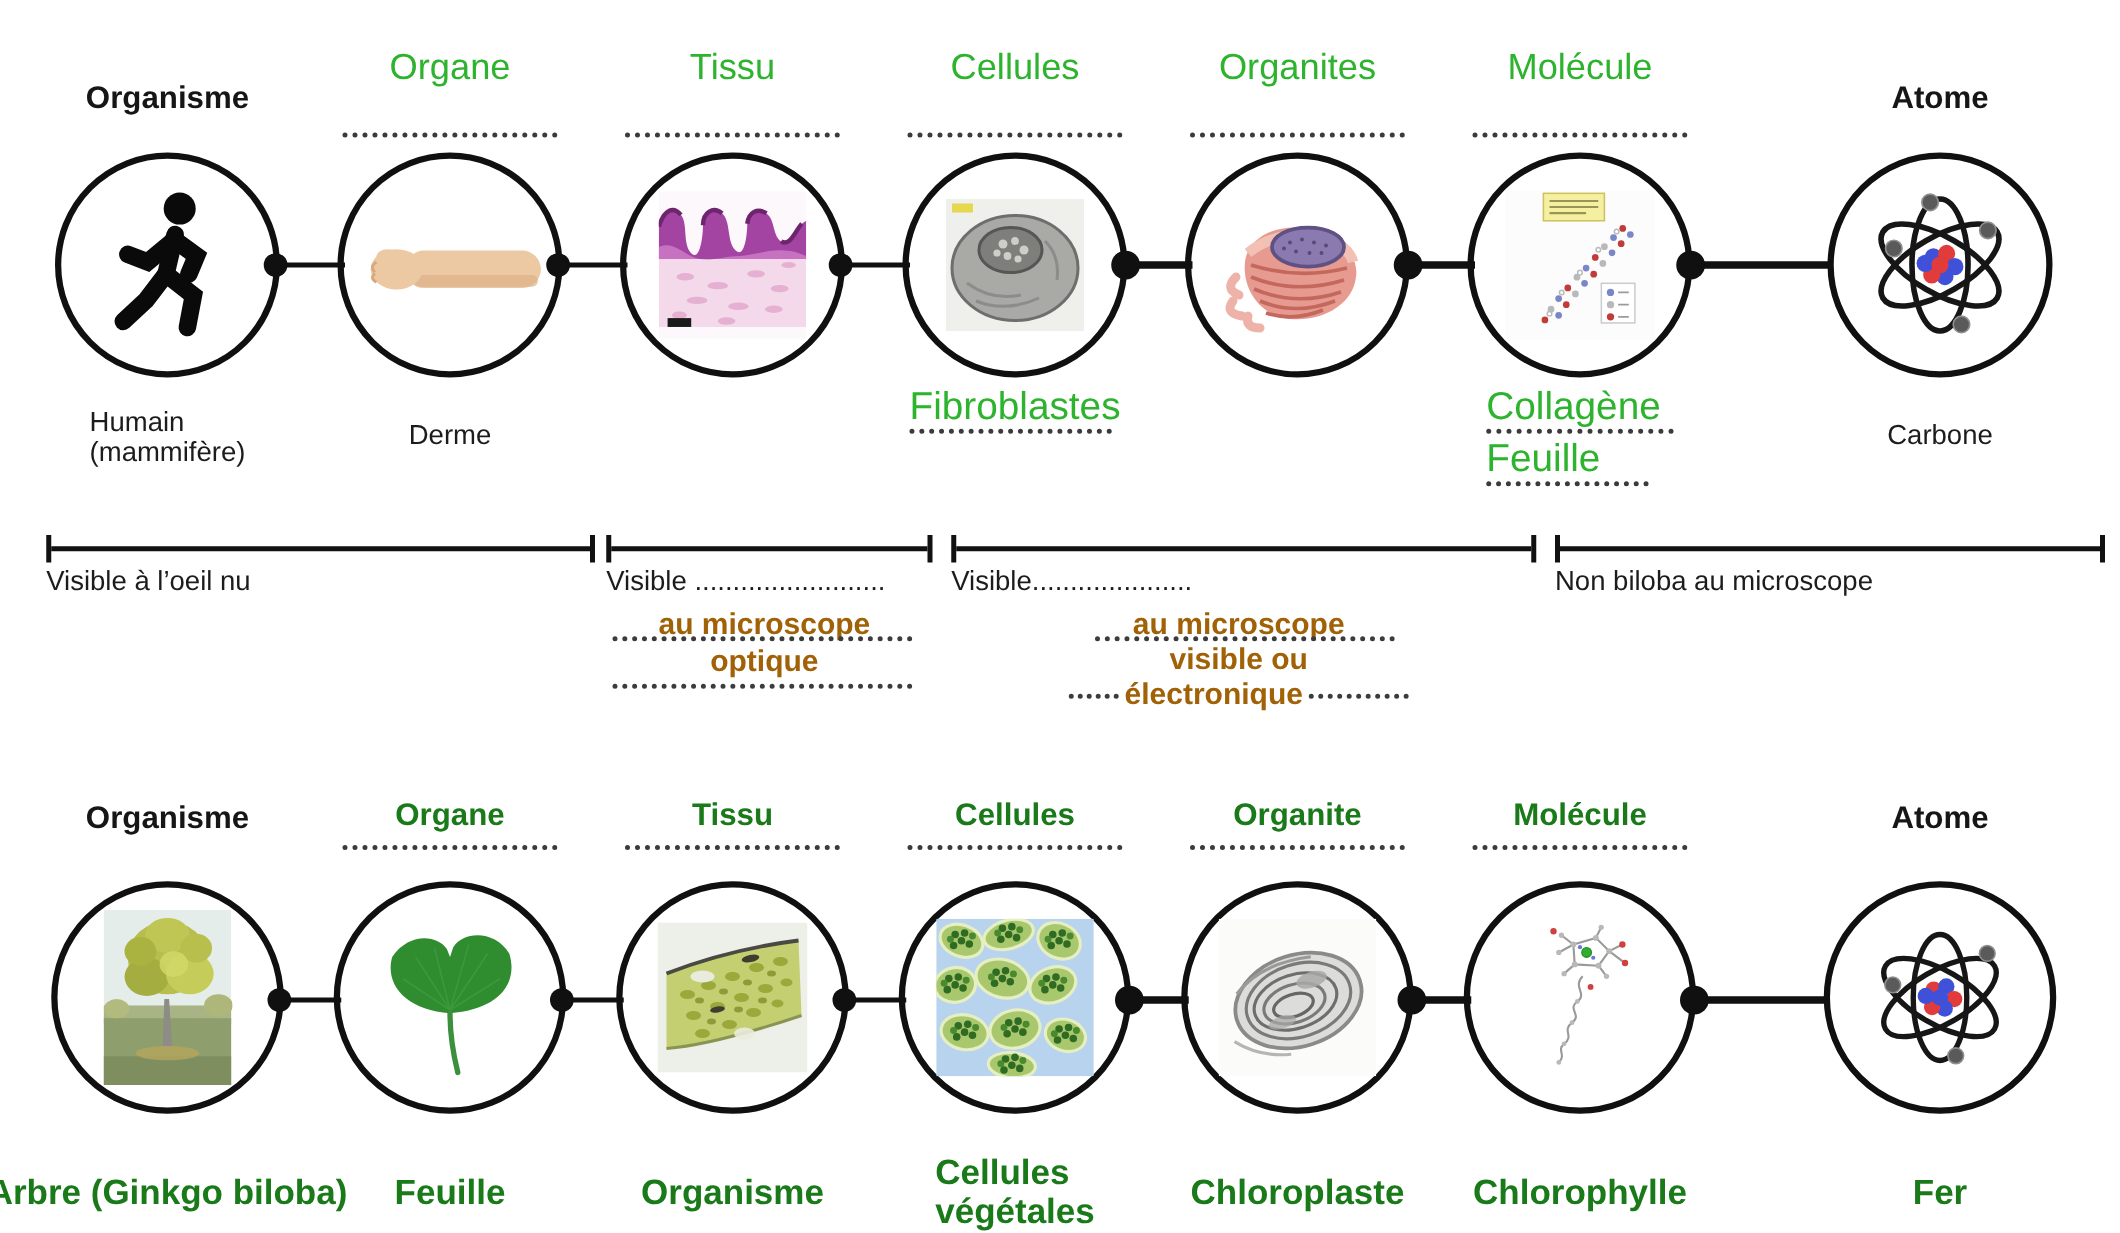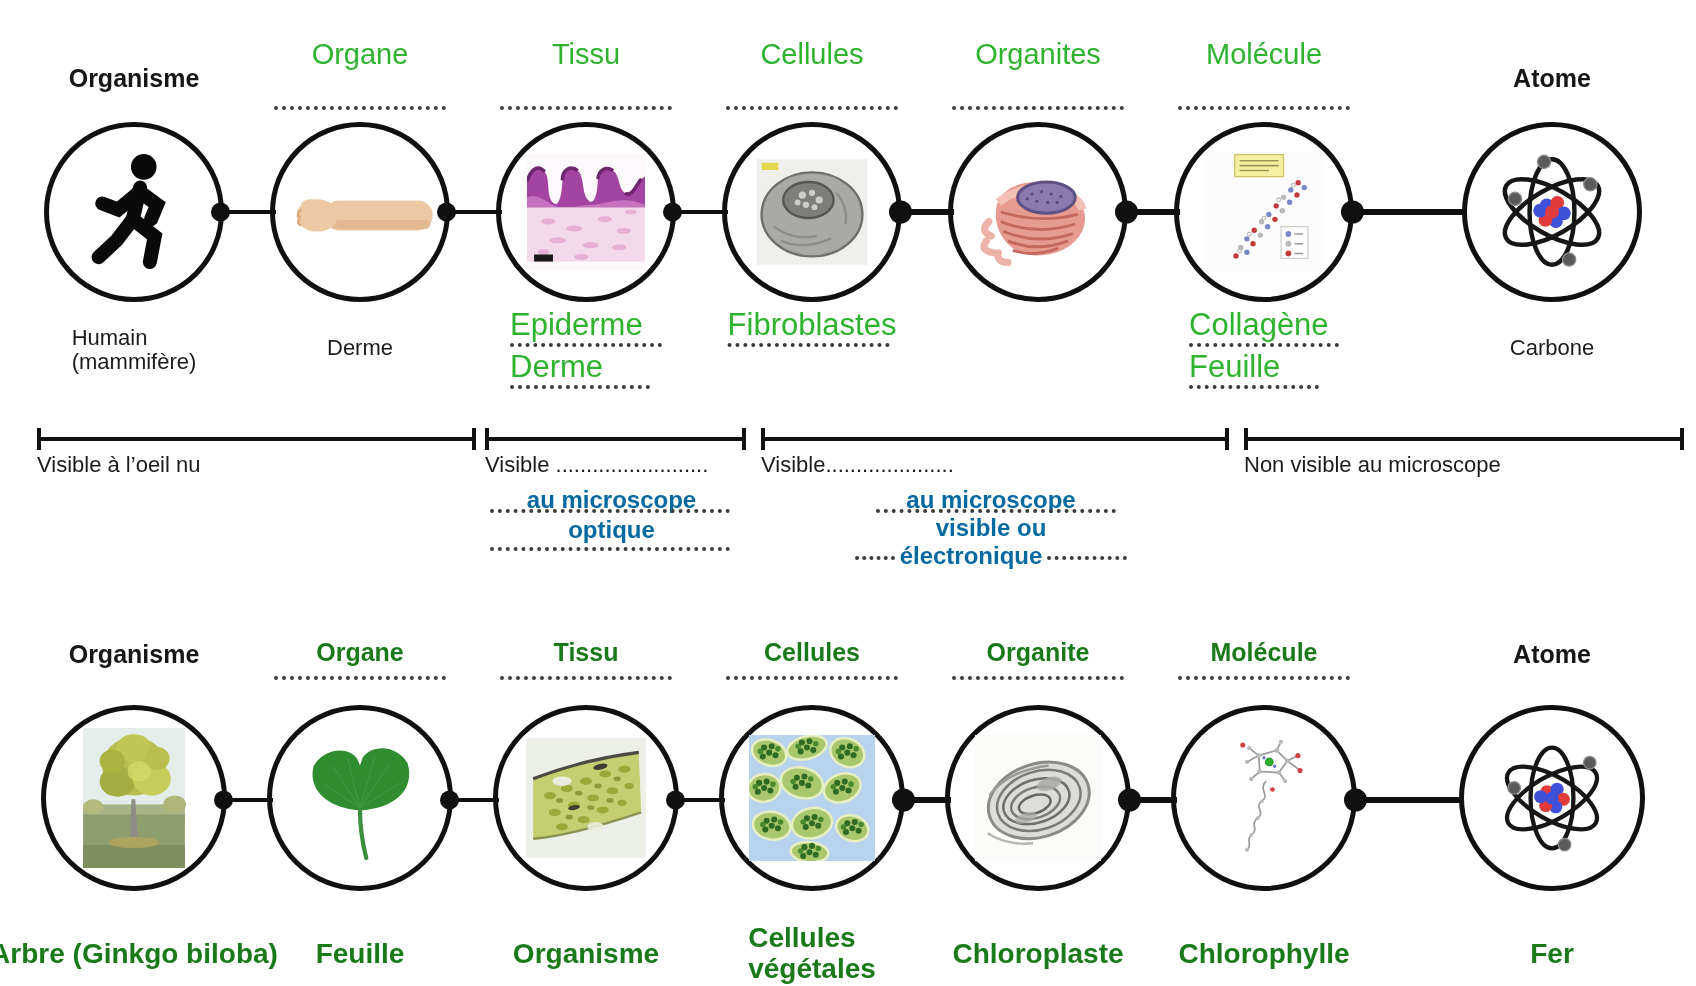--- a/index.html
+++ b/index.html
@@ -35,21 +35,21 @@
   .connector{position:absolute;background:#101010;}
   .row-top .connector{top:210px;height:4px;}
   .row-bottom .connector{top:798px;height:4px;}
   .connector.thick{height:6px;margin-top:-1px;}
   .connector .dot{position:absolute;left:-7px;top:50%;transform:translateY(-50%);
                   width:19px;height:19px;border-radius:50%;background:#101010;}
   .connector.thick .dot{width:23px;height:23px;}
   .bracket{position:absolute;top:428px;height:22px;border-left:4px solid #111;border-right:4px solid #111;}
   .bracket .bar{margin-top:9px;height:4px;background:#111;}
   .sb-label{position:absolute;top:452px;font-size:22px;color:#1c1c1c;white-space:nowrap;}
-  .sb-green{position:absolute;text-align:center;font-size:24px;font-weight:700;color:#0369a1;white-space:nowrap;}
+  .sb-green{position:absolute;text-align:center;font-size:24px;font-weight:700;color:#a16207;white-space:nowrap;}
   .sb-dotrow{position:absolute;height:0;border-bottom:4px dotted #3c3c3c;}
   .dotseg{display:inline-block;height:0;border-bottom:4px dotted #3c3c3c;vertical-align:middle;margin:0 5px;}
 </style>
 </head>
 <body>
 
 <div id="canvas">
 
   <div class="row-top">
 
@@ -107,26 +107,20 @@
             <ellipse cx="78" cy="80" rx="6" ry="2.5"></ellipse>
               <ellipse cx="14" cy="84" rx="5" ry="2.5"></ellipse>
             <ellipse cx="46" cy="88" rx="6" ry="2.5"></ellipse>
               <ellipse cx="88" cy="50" rx="5" ry="2"></ellipse>
           </g>
           <path d="M0 24 C4 12 10 10 15 16 C20 22 16 36 22 42 C28 48 30 30 30 23 C30 14 37 10 43 15 C49 20 46 34 52 40 C58 46 60 30 60 22 C61 14 67 11 73 15 C79 19 77 30 83 34 C89 38 93 26 97 22 L100 20 L100 46 L0 46 Z" fill="#a344a3"></path>
           <path d="M0 38 C8 34 14 40 22 44 C32 49 44 44 52 44 C62 44 72 40 82 40 C90 40 96 42 100 44 L100 46 L0 46 Z" fill="#ca78c4" opacity="0.9"></path>
           <path d="M0 24 C4 12 10 10 15 16 M30 23 C30 14 37 10 43 15 M60 22 C61 14 67 11 73 15 M83 34 C89 38 93 26 97 22" stroke="#6d256d" stroke-width="3" fill="none"></path>
           <rect x="6" y="86" width="16" height="6" fill="#1a1a1a"></rect>
         </svg>
-      </div>
-      <div class="cap green-big">
-        <div>Epiderme</div>
-        <div class="cap-dots" style="width:152px"></div>
-        <div>Derme</div>
-        <div class="cap-dots" style="width:140px"></div>
       </div>
     </div>
 
     <div class="node" style="left:697px">
       <div class="hdr green">Cellules</div>
       <div class="hdr-dots"></div>
       <div class="circle">
         <svg width="120" height="120" viewBox="0 0 100 100">
           <rect x="4" y="6" width="92" height="88" fill="#efefec"></rect>
           <ellipse cx="50" cy="52" rx="42" ry="35" fill="#a9a9a6" stroke="#6e6e6c" stroke-width="2"></ellipse>
@@ -307,21 +301,21 @@
       </div>
     <div class="sb-label" style="left:761px;width:460px">Visible.....................</div>
     <div class="sb-green" style="left:761px;width:460px;top:486px">au microscope</div>
     <div class="sb-dotrow" style="left:876px;width:240px;top:509px"></div>
     <div class="sb-green" style="left:761px;width:460px;top:514px">visible ou</div>
     <div class="sb-green" style="left:761px;width:460px;top:542px"><span class="dotseg" style="width:40px"></span><span>électronique</span><span class="dotseg" style="width:80px"></span></div>
 
     <div class="bracket" style="left:1244px;width:432px">
         <div class="bar"></div>
       </div>
-    <div class="sb-label" style="left:1244px;width:432px">Non visible au microscope</div>
+    <div class="sb-label" style="left:1244px;width:432px">Non biloba au microscope</div>
   </div>
 
   <div class="row-bottom">
 
     <div class="node" style="left:19px">
       <div class="hdr black">Organisme</div>
       <div class="circle">
         <svg width="104" height="140" viewBox="0 0 80 110">
           <rect width="80" height="110" fill="#e4ede9"></rect>
           <rect y="60" width="80" height="12" fill="#a9b486"></rect>

